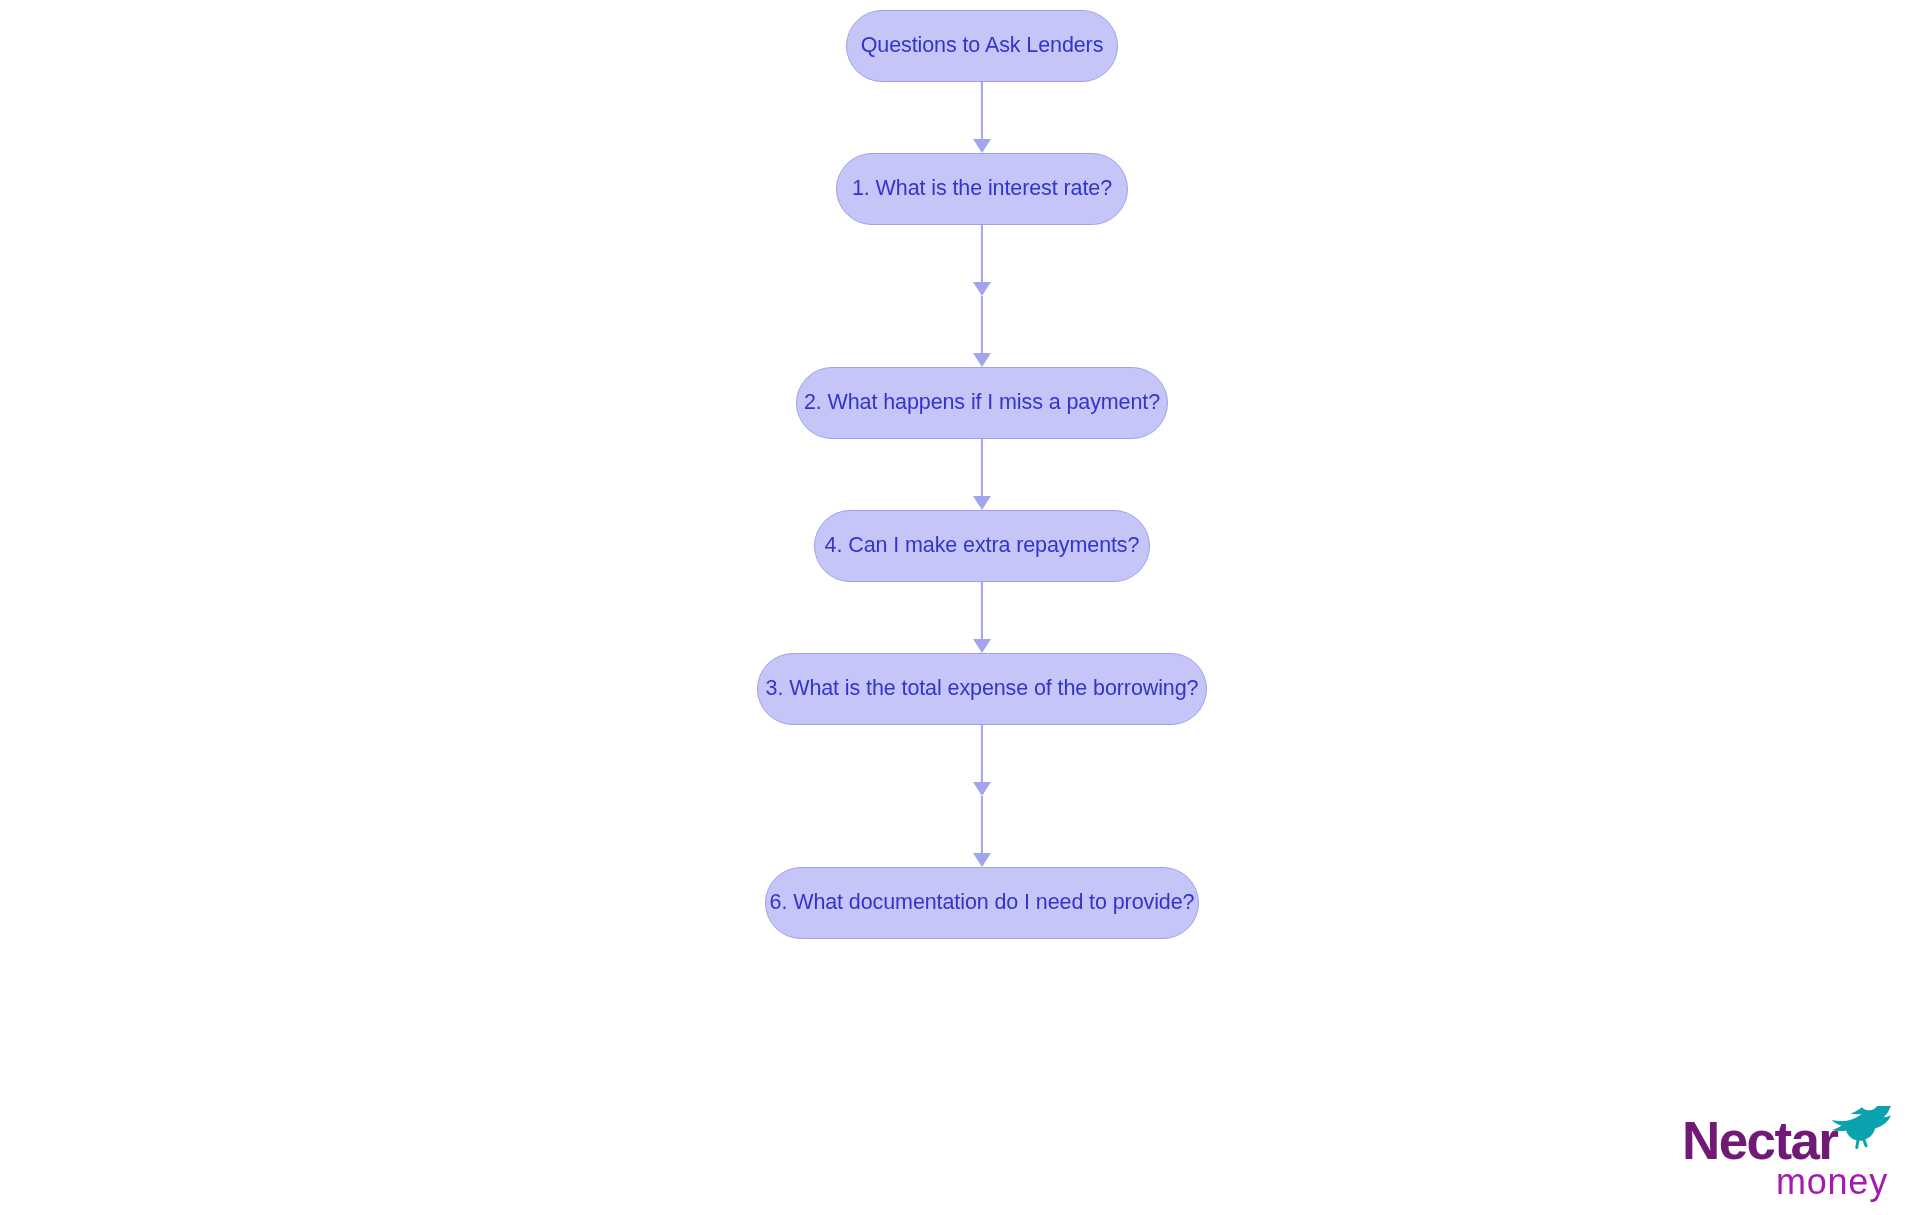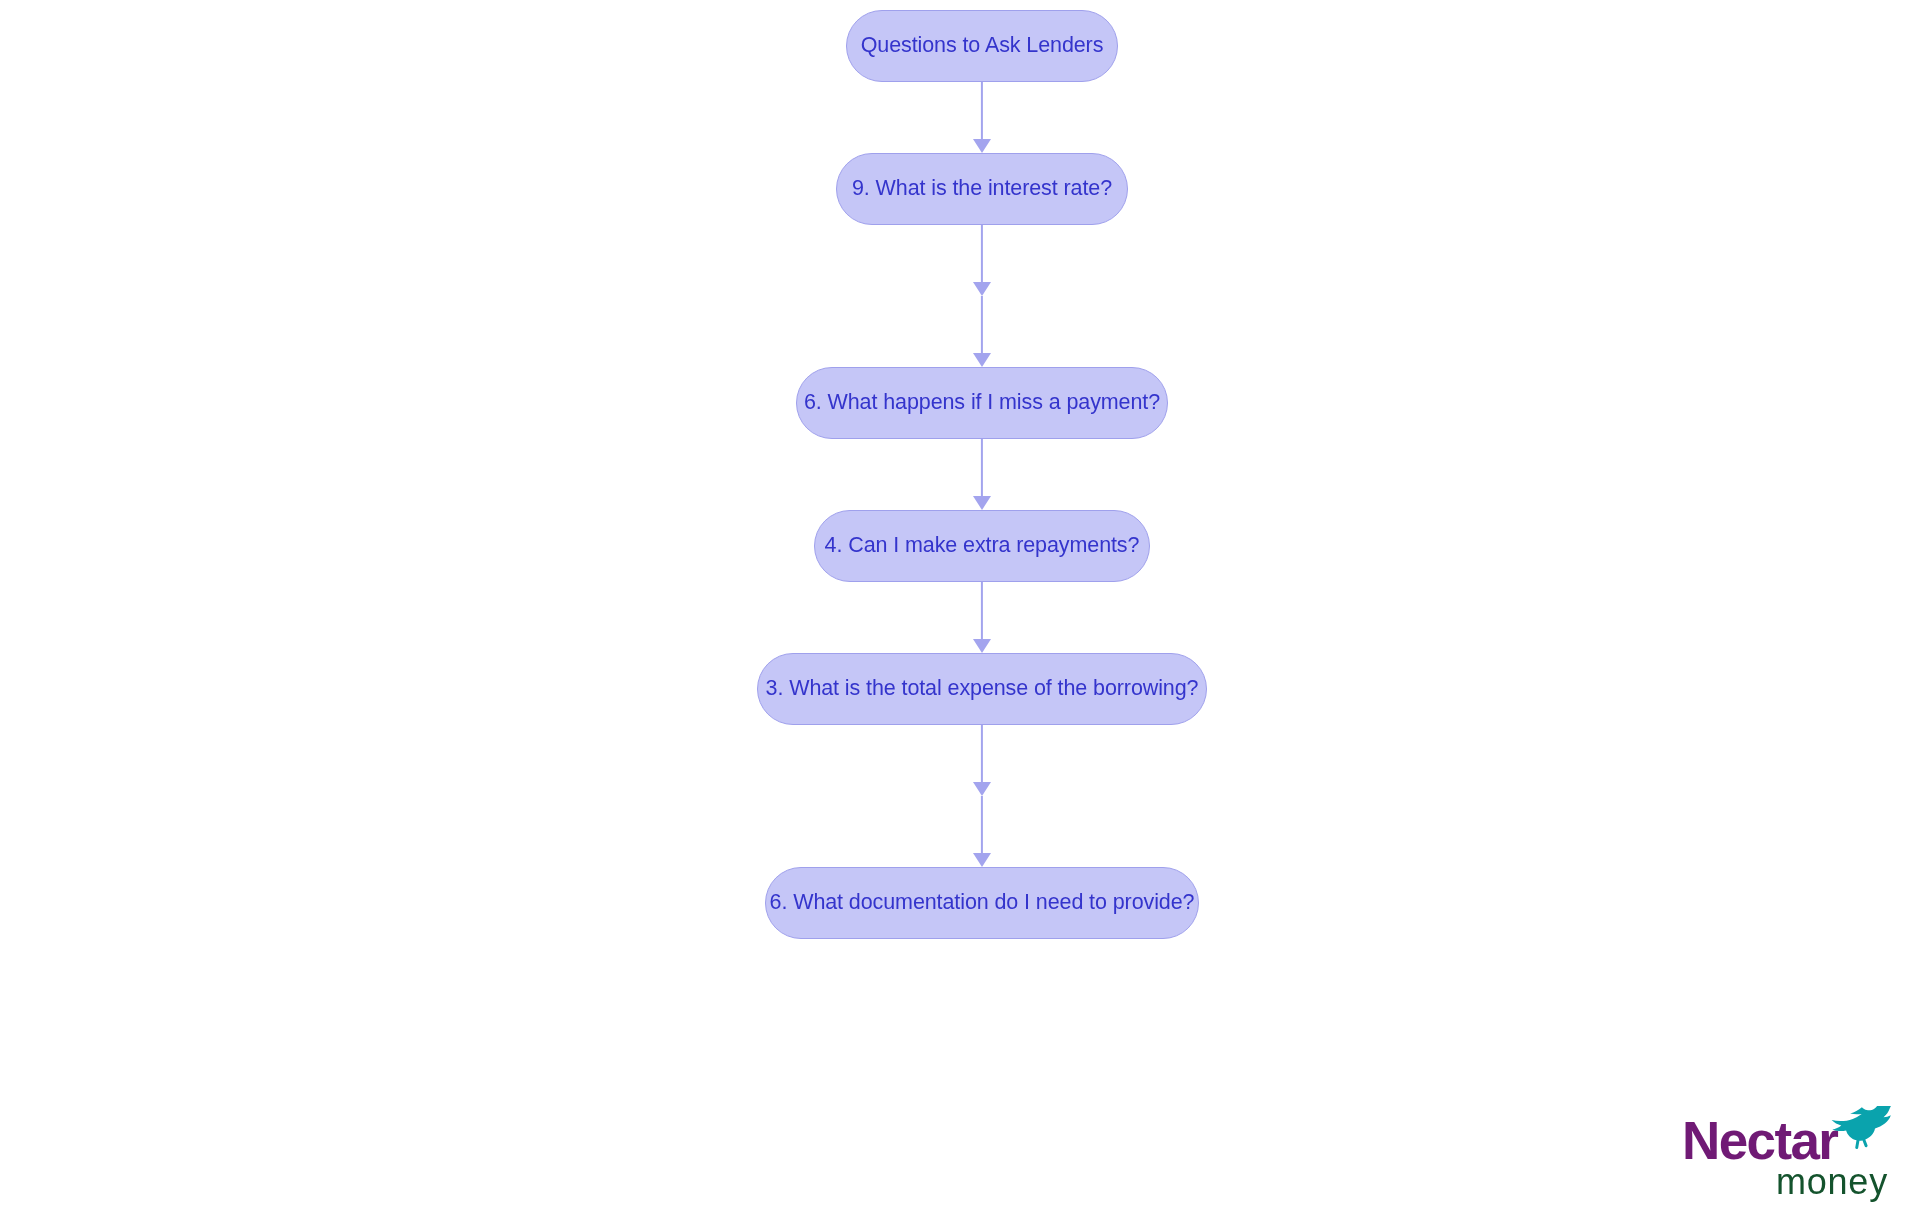--- a/index.html
+++ b/index.html
@@ -103,21 +103,21 @@
     letter-spacing: -1.6px;
     line-height: 1;
   }
 
   .logo-subword {
     position: absolute;
     right: 4px;
     top: 54px;
     font-size: 36px;
     font-weight: 300;
-    color: #14532d;
+    color: #a21caf;
     letter-spacing: 0.8px;
     line-height: 1;
   }
 
   .logo-bird {
     position: absolute;
     right: 0px;
     top: -4px;
     width: 66px;
     height: 52px;
@@ -132,34 +132,34 @@
 
     <div class="node" style="width:272px">
       <span class="node-label">Questions to Ask Lenders</span>
     </div>
     <div class="connector">
       <span class="conn-line"></span>
       <span class="conn-head"></span>
     </div>
 
     <div class="node" style="width:292px">
-      <span class="node-label">9. What is the interest rate?</span>
+      <span class="node-label">1. What is the interest rate?</span>
     </div>
     <div class="connector">
       <span class="conn-line"></span>
       <span class="conn-head"></span>
     </div>
 
     <div class="connector">
       <span class="conn-line"></span>
       <span class="conn-head"></span>
     </div>
 
     <div class="node" style="width:372px">
-      <span class="node-label">6. What happens if I miss a payment?</span>
+      <span class="node-label">2. What happens if I miss a payment?</span>
     </div>
     <div class="connector">
       <span class="conn-line"></span>
       <span class="conn-head"></span>
     </div>
 
     <div class="node" style="width:336px">
       <span class="node-label">4. Can I make extra repayments?</span>
     </div>
     <div class="connector">

